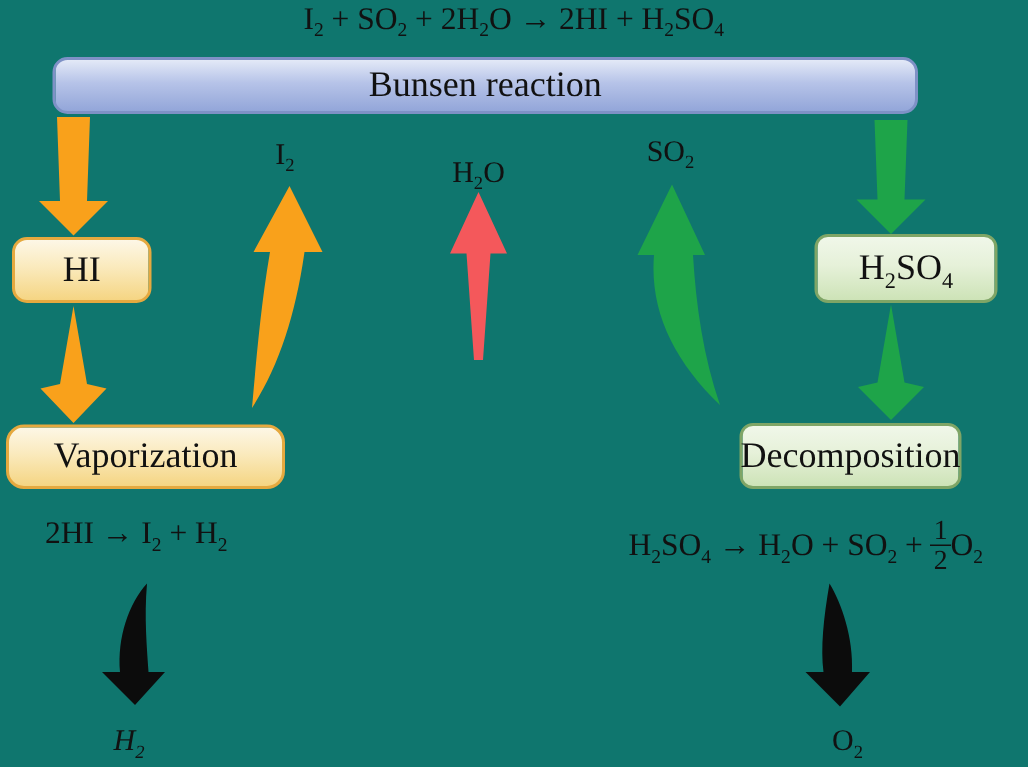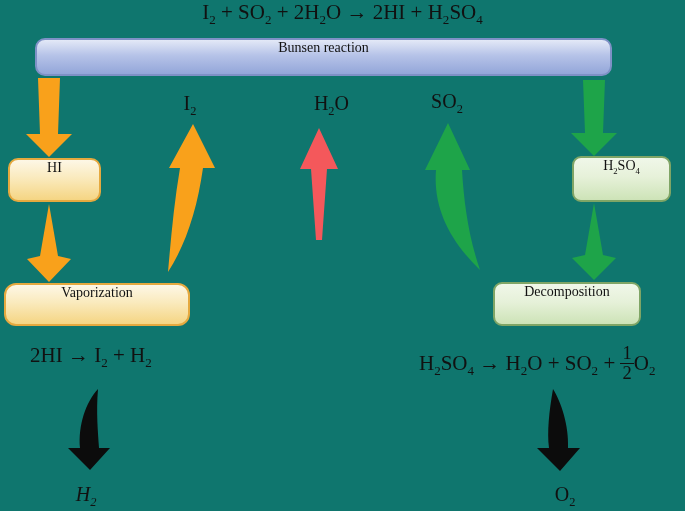--- a/index.html
+++ b/index.html
@@ -11,21 +11,21 @@
   }
   .abs { position:absolute; }
   .eq  { font-size:21px; white-space:nowrap; }
   .lbl { font-size:20px; white-space:nowrap; text-align:center; }
   sub  { font-size:0.62em; line-height:0; }
   .frac { display:inline-block; vertical-align:middle; text-align:center;
           font-size:0.88em; line-height:1.02; transform:translateY(-2px); }
   .frac .num { display:block; border-bottom:1.6px solid #111; padding:0 2px; }
   .frac .den { display:block; }
   .box { position:absolute; box-sizing:border-box; display:flex;
-         justify-content:center; font-size:14px; }
+         align-items:center; justify-content:center; font-size:24px; }
   .box-blue {
     border:2px solid #7E91C6; border-radius:10px;
     background:linear-gradient(180deg,#e3e9f7 0%,#b6c3e8 45%,#93a6d9 100%);
   }
   .box-yellow {
     border:2px solid #E5A93F; border-radius:10px;
     background:linear-gradient(180deg,#fdf7e6 0%,#faeabd 45%,#f5d583 100%);
   }
   .box-green {
     border:2px solid #7FA566; border-radius:9px;
@@ -67,30 +67,30 @@
   </div>
 
   <div class="box box-yellow" style="left:4px; top:283px; width:186px; height:43px; border-radius:12px;">
     <span>Vaporization</span>
   </div>
 
   <div class="box box-yellow" style="left:8px; top:158px; width:93px; height:44px;">
     <span>HI</span>
   </div>
 
-  <div class="box box-green" style="left:572px; top:156px; width:99px; height:46px;">
+  <div class="box box-green" style="left:543px; top:156px; width:122px; height:46px;">
     <span>H<sub>2</sub>SO<sub>4</sub></span>
   </div>
 
   <div class="box box-green" style="left:456px; top:282px; width:148px; height:44px;margin-left:37px;">
     <span>Decomposition</span>
   </div>
 
   <div class="abs lbl" style="left:160px; top:92px; width:60px;">I<sub>2</sub></div>
-  <div class="abs lbl" style="left:289px; top:92px; width:60px;text-align:right;">H<sub>2</sub>O</div>
+  <div class="abs lbl" style="left:289px; top:104px; width:60px;">H<sub>2</sub>O</div>
   <div class="abs lbl" style="left:417px; top:90px; width:60px;text-align:center;">SO<sub>2</sub></div>
 
   <div class="abs eq" style="left:30px; top:343px;">2HI →  I<sub>2</sub> + H<sub>2</sub></div>
   <div class="abs eq" style="left:419px; top:346px;">H<sub>2</sub>SO<sub>4</sub> →  H<sub>2</sub>O + SO<sub>2</sub> + <span class="frac"><span class="num">1</span><span class="den">2</span></span>O<sub>2</sub></div>
 
   <div class="abs lbl" style="left:56px; top:483px; width:60px;font-style:italic;">H<sub>2</sub></div>
   <div class="abs lbl" style="left:535px; top:483px; width:60px;">O<sub>2</sub></div>
 
 </div>
 

